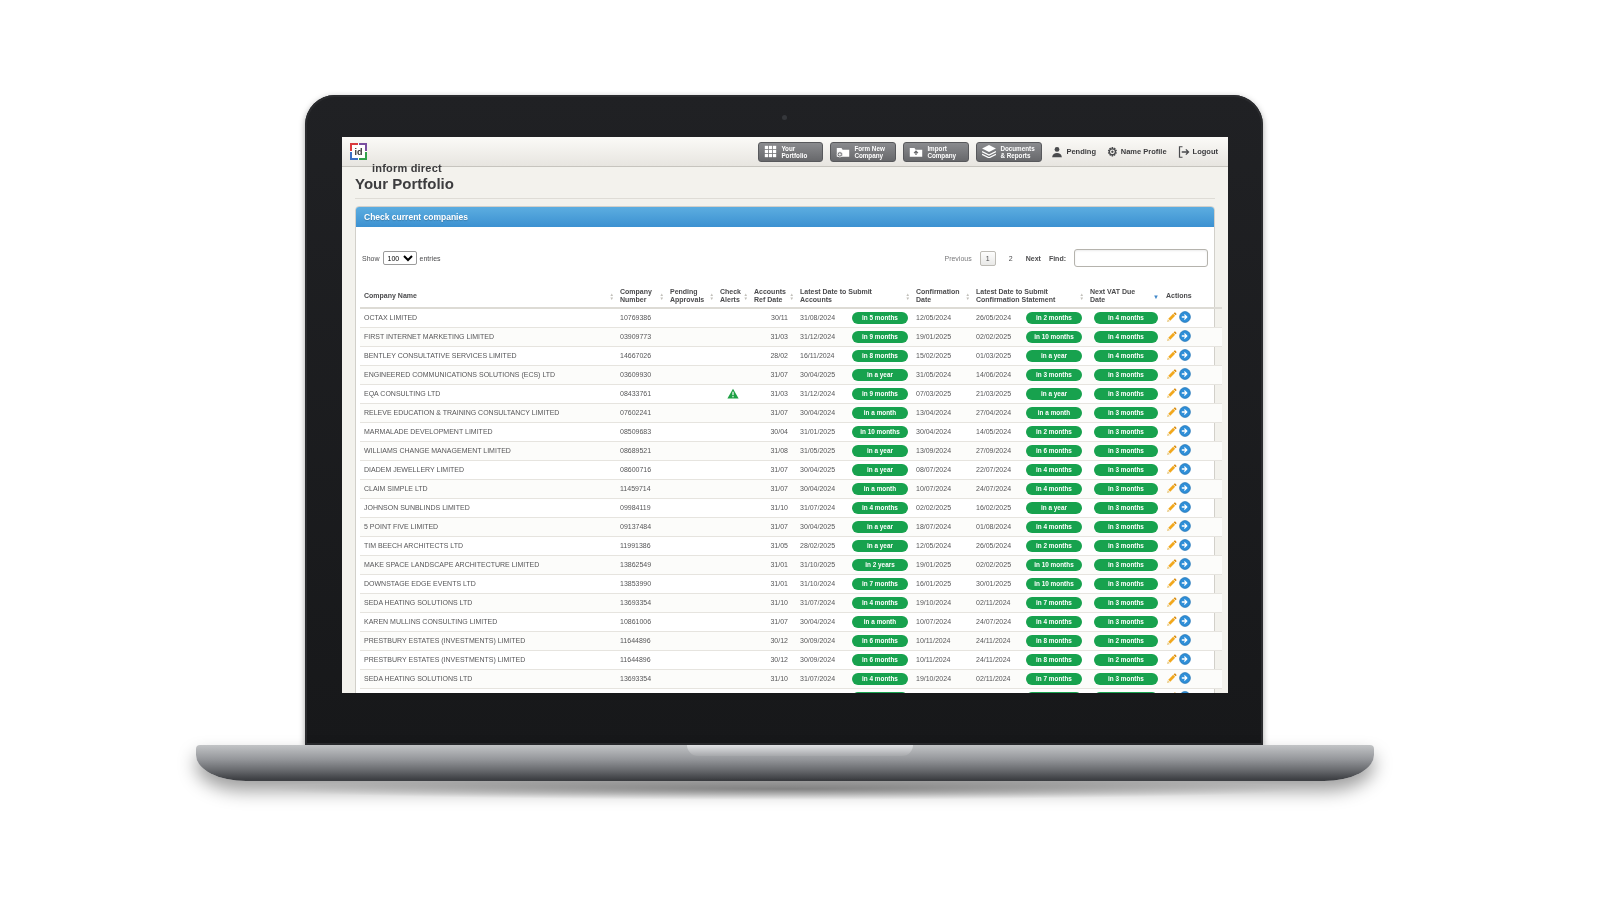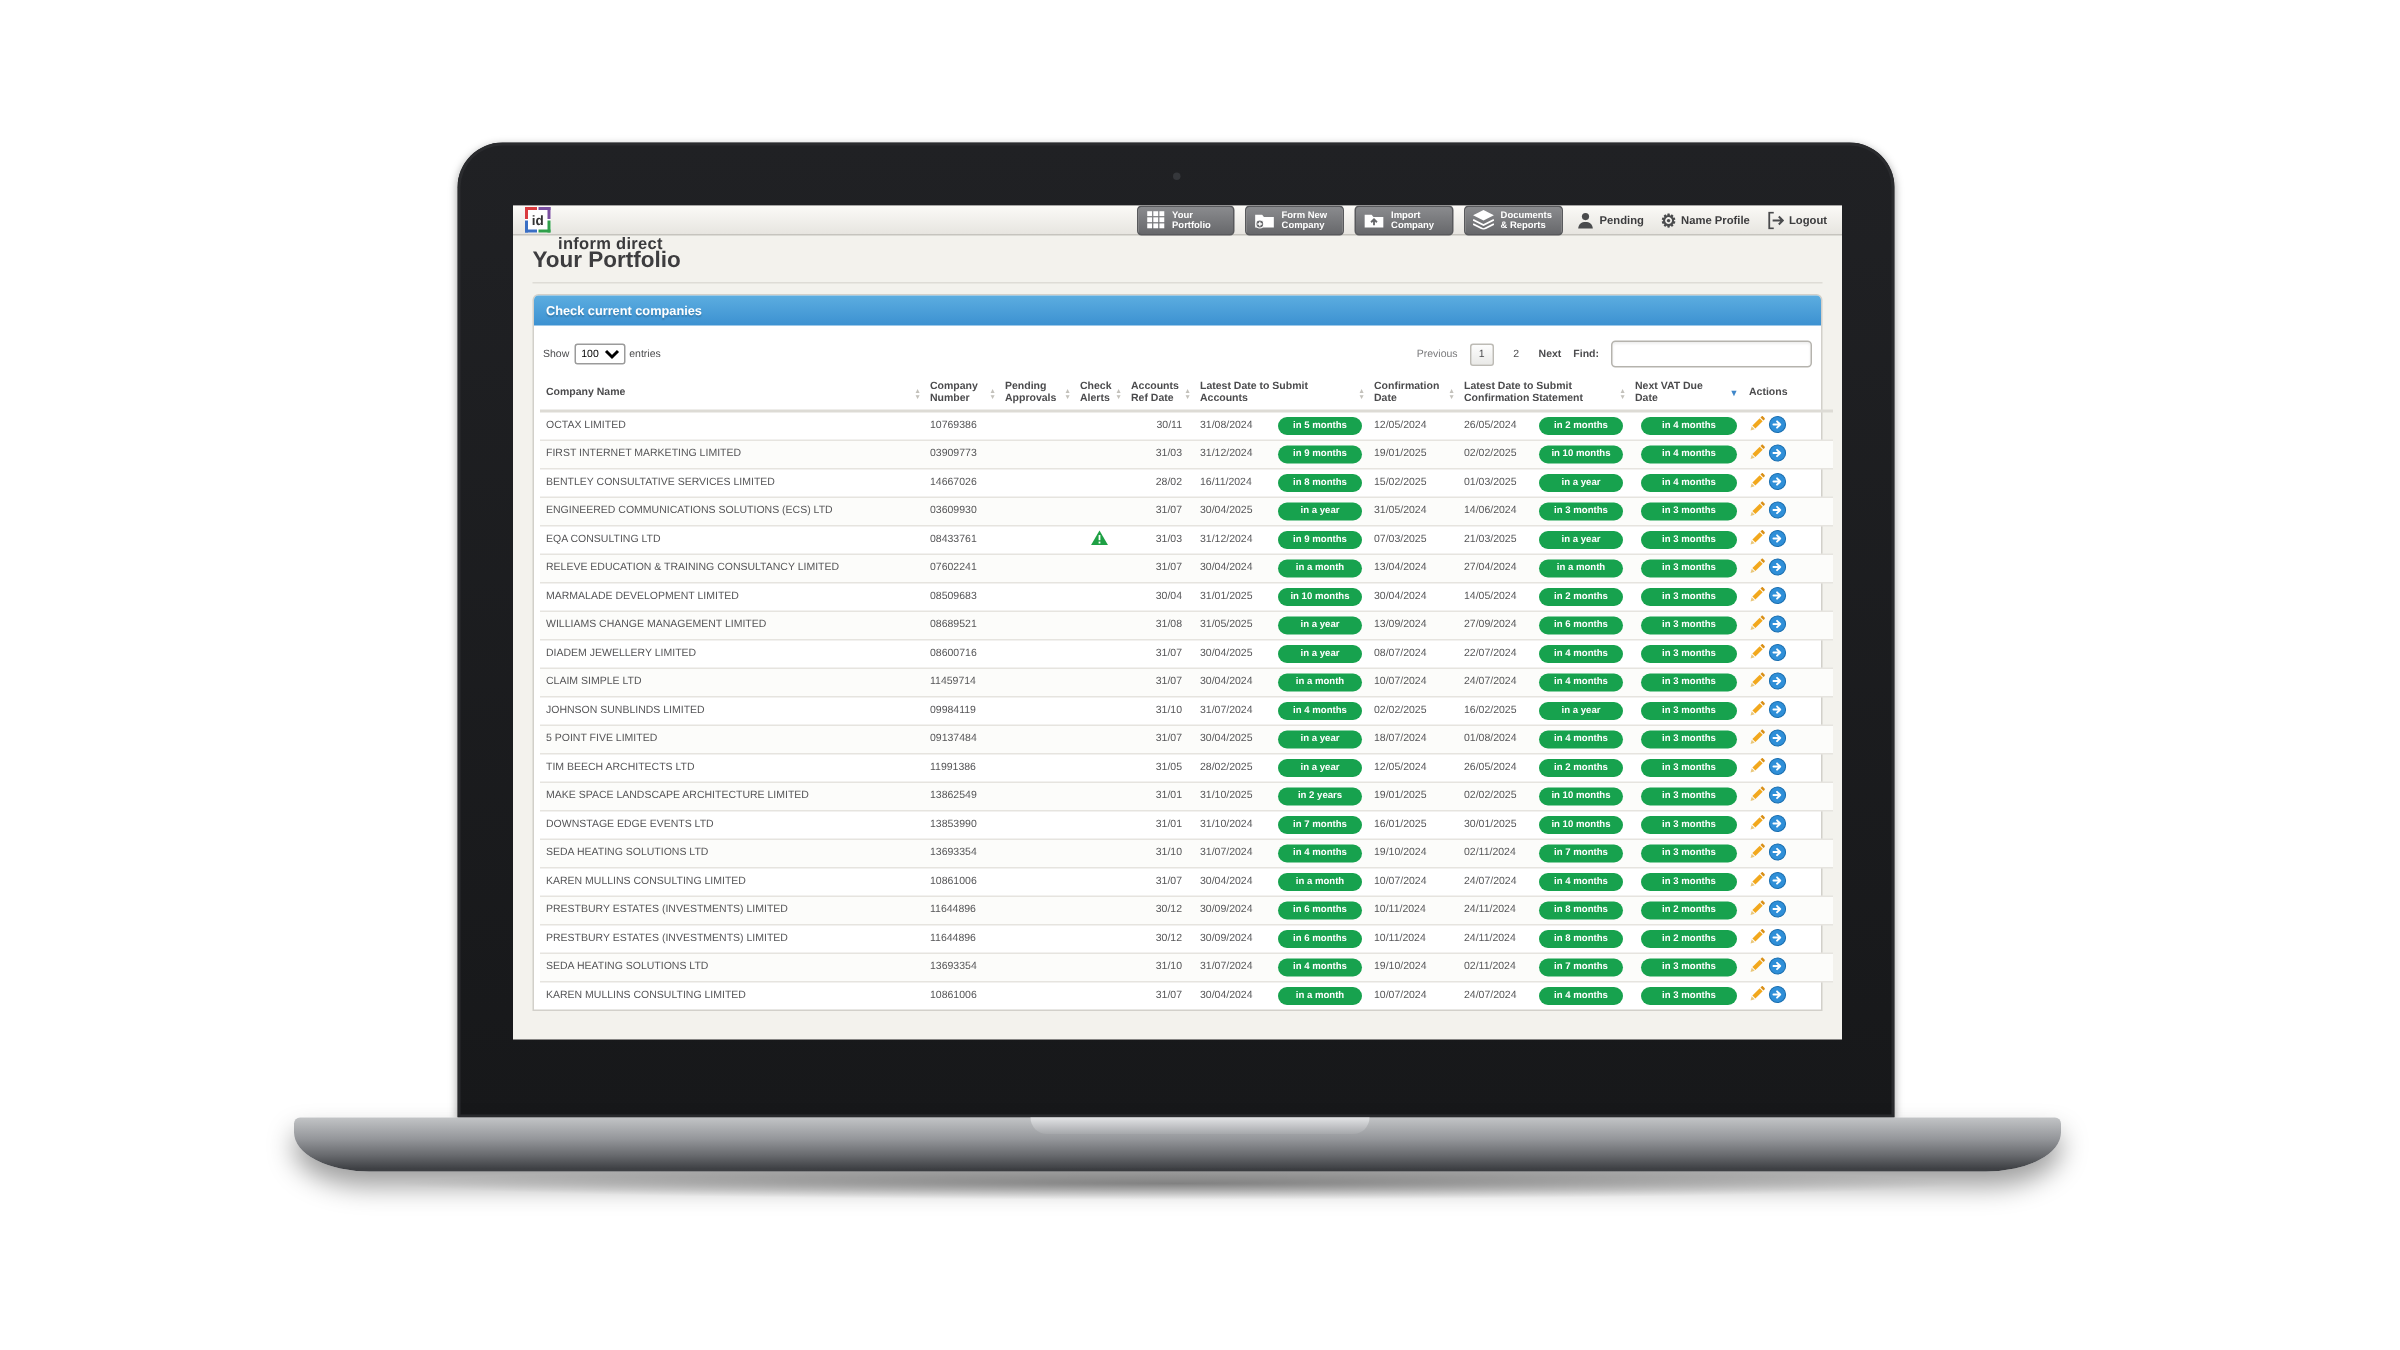--- a/index.html
+++ b/index.html
@@ -19,21 +19,21 @@
   .trackpad-notch{position:absolute;left:50%;top:745px;width:226px;height:11px;margin-left:-113px;
     background:linear-gradient(#e2e3e5,#a6a8ab);border-radius:0 0 14px 14px;}
   .base-shadow{position:absolute;left:260px;top:778px;width:1050px;height:22px;
     background:radial-gradient(ellipse at center, rgba(0,0,0,.35), rgba(0,0,0,0) 70%);}
 
   
   .screen-content{position:absolute;left:342px;top:137px;width:886px;height:556px;
     background:#f3f2ed;overflow:hidden;font-size:7.5px;color:#555;}
 
   
-  .navbar{height:20px;background:linear-gradient(#fbfaf7,#e7e5e0);
+  .navbar{height:30px;background:linear-gradient(#fbfaf7,#e7e5e0);
     border-bottom:1px solid #c6c4be;display:flex;align-items:center;padding:0 8px;box-sizing:border-box;}
   .brand{display:flex;align-items:center;gap:5px;}
   .logo{position:relative;width:17px;height:17px;background:#fff;display:flex;align-items:center;justify-content:center;
     font-weight:bold;font-size:9px;color:#333;}
   .logo i{position:absolute;width:6px;height:6px;}
   .logo .tl{left:0;top:0;border-left:2px solid #da3b3f;border-top:2px solid #da3b3f;}
   .logo .tr{right:0;top:0;border-right:2px solid #7a4fa0;border-top:2px solid #7a4fa0;}
   .logo .bl{left:0;bottom:0;border-left:2px solid #3a6fc4;border-bottom:2px solid #3a6fc4;}
   .logo .br{right:0;bottom:0;border-right:2px solid #2fa04a;border-bottom:2px solid #2fa04a;}
   .brand-text{font-weight:bold;font-size:11px;color:#3a3a3c;letter-spacing:.2px;margin-top:32px;}
@@ -48,21 +48,21 @@
   .page{padding:0 13px;}
   .page-header{border-bottom:1px solid #dedcd6;margin-top:8px;padding-bottom:6px;}
   .page-title{font-size:15px;font-weight:bold;color:#3d3d3f;margin:0;}
   .panel{margin-top:7px;background:#fff;border:1px solid #d2d0ca;border-radius:4px 4px 0 0;}
   .panel-header{background:linear-gradient(#5cade0,#3c91d1);border-radius:3px 3px 0 0;
     padding:5px 8px;color:#fff;font-size:8.5px;font-weight:bold;text-shadow:0 1px 1px rgba(0,0,0,.2);}
   .panel-body{padding:5px 4px 0 4px;}
 
   
   .controls{display:flex;align-items:center;padding:3px 2px 5px 2px;font-size:7px;color:#4c4c4e;}
-  .show-select{font-size:7px;height:14px;border:1px solid #9b9b9b;border-radius:2px;background:#fff;margin:4px 3px;}
+  .show-select{font-size:7px;height:14px;border:1px solid #9b9b9b;border-radius:2px;background:#fff;margin:16px 3px;}
   .pager{margin-left:auto;display:flex;align-items:center;gap:8px;}
   .page-num{min-width:14px;height:13px;line-height:13px;text-align:center;display:inline-block;}
   .page-current{background:linear-gradient(#fdfdfd,#e9e9e7);border:1px solid #bdbbb5;border-radius:2px;}
   .find-label{font-weight:bold;}
   .find-input{width:128px;height:14px;border:1px solid #b5b3ad;border-radius:3px;box-shadow:inset 0 1px 2px rgba(0,0,0,.08);}
 
   
   table{border-collapse:collapse;table-layout:fixed;width:862px;}
   thead th{font-size:7px;font-weight:bold;color:#4b4b4d;text-align:left;vertical-align:middle;
     padding:2px 10px 3px 4px;border-bottom:2px solid #dddbd5;position:relative;line-height:8px;height:22px;box-sizing:border-box;cursor:pointer;}

